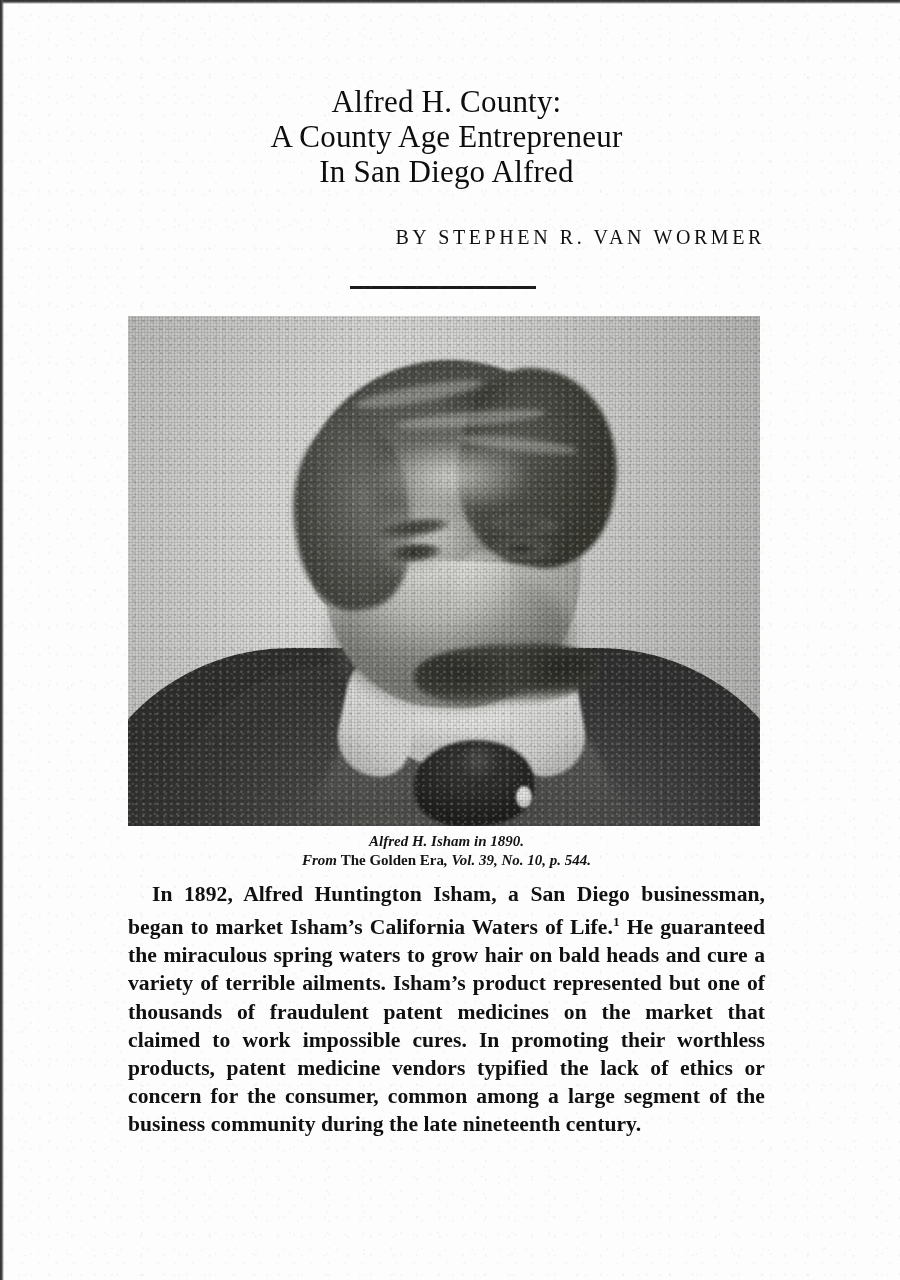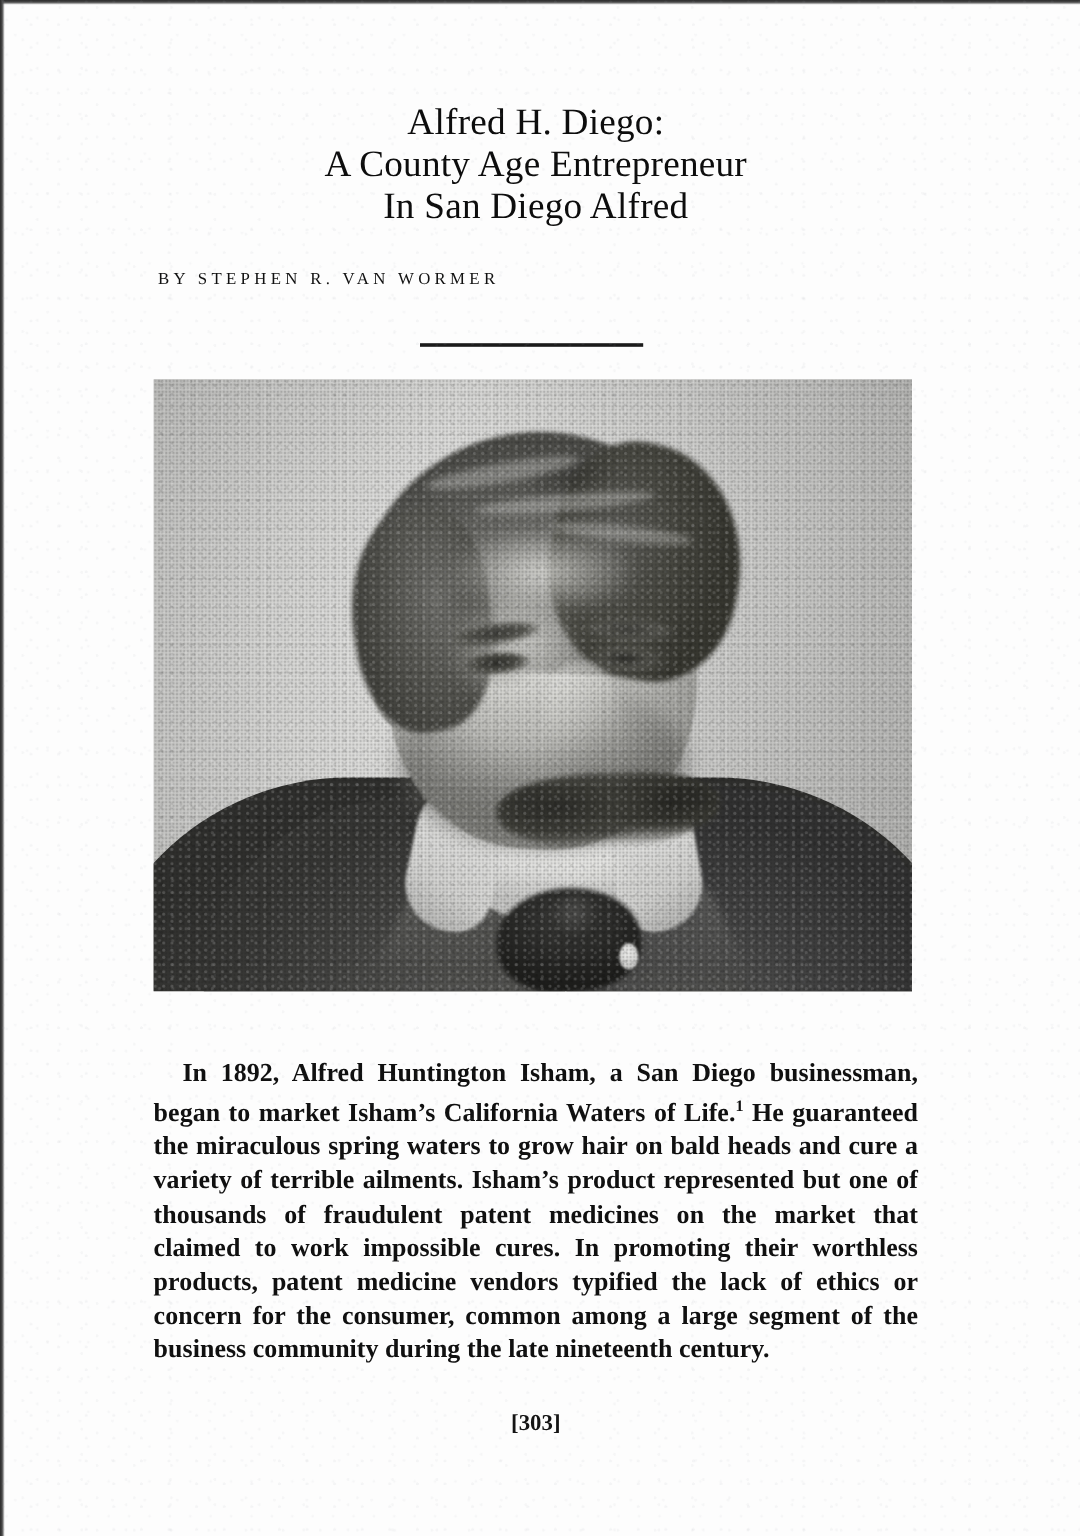--- a/index.html
+++ b/index.html
@@ -74,22 +74,22 @@
     white-space: nowrap;
     color: #0d0d0d;
   }
 
   
   .byline {
     position: absolute;
     left: 0;
     top: 226px;
     width: 637px;
-    text-align: left;
-    font-size: 14px;
+    text-align: right;
+    font-size: 20px;
     letter-spacing: 3.6px;
     font-weight: 400;
     color: #111;
     text-indent: 3.6px;
   }
 
   
   .rule {
     position: absolute;
     left: 222px;
@@ -507,21 +507,21 @@
 <body>
 
 <div class="page">
 
   <div class="scan-edge-top"></div>
   <div class="scan-edge-left"></div>
 
   <div class="content">
 
     <div class="title-block">
-      <div class="title-line">Alfred H. Diego:</div>
+      <div class="title-line">Alfred H. County:</div>
       <div class="title-line">A County Age Entrepreneur</div>
       <div class="title-line">In San Diego Alfred</div>
     </div>
 
     <div class="byline">BY STEPHEN R. VAN WORMER</div>
 
     <div class="rule"></div>
 
     <div class="photo">
       <div class="photo-inner">
@@ -575,23 +575,26 @@
         <div class="moustache-tip-l"></div>
         <div class="moustache-tip-r"></div>
         <div class="mouth-line"></div>
         <div class="chin-hi"></div>
 
         <div class="halftone"></div>
         <div class="photo-grain"></div>
       </div>
     </div>
 
+    <div class="caption">
+      <div>Alfred H. Isham in 1890.</div>
+      <div><span>From </span><span class="upright">The Golden Era</span><span>, Vol. 39, No. 10, p. 544.</span></div>
+    </div>
 
     <div class="body-text">
       <p><span>In 1892, Alfred Huntington Isham, a San Diego businessman, began to market Isham’s California Waters of Life.</span><sup>1</sup><span> He guaranteed the miraculous spring waters to grow hair on bald heads and cure a variety of terrible ailments. Isham’s product represented but one of thousands of fraudulent patent medicines on the market that claimed to work impossible cures. In promoting their worthless products, patent medicine vendors typified the lack of ethics or concern for the consumer, common among a large segment of the business community during the late nineteenth century.</span></p>
     </div>
 
-    <div class="folio">[303]</div>
 
   </div>
 
   <div class="paper-noise"></div>
 </div>
 
 </body></html>

